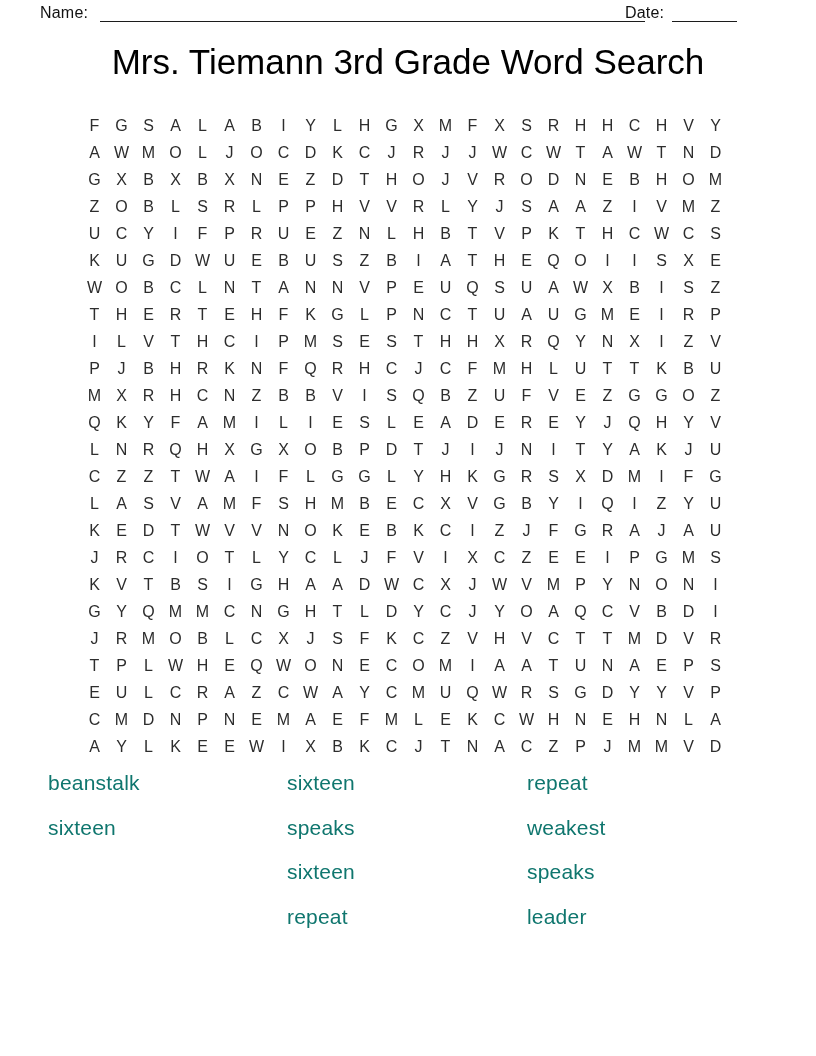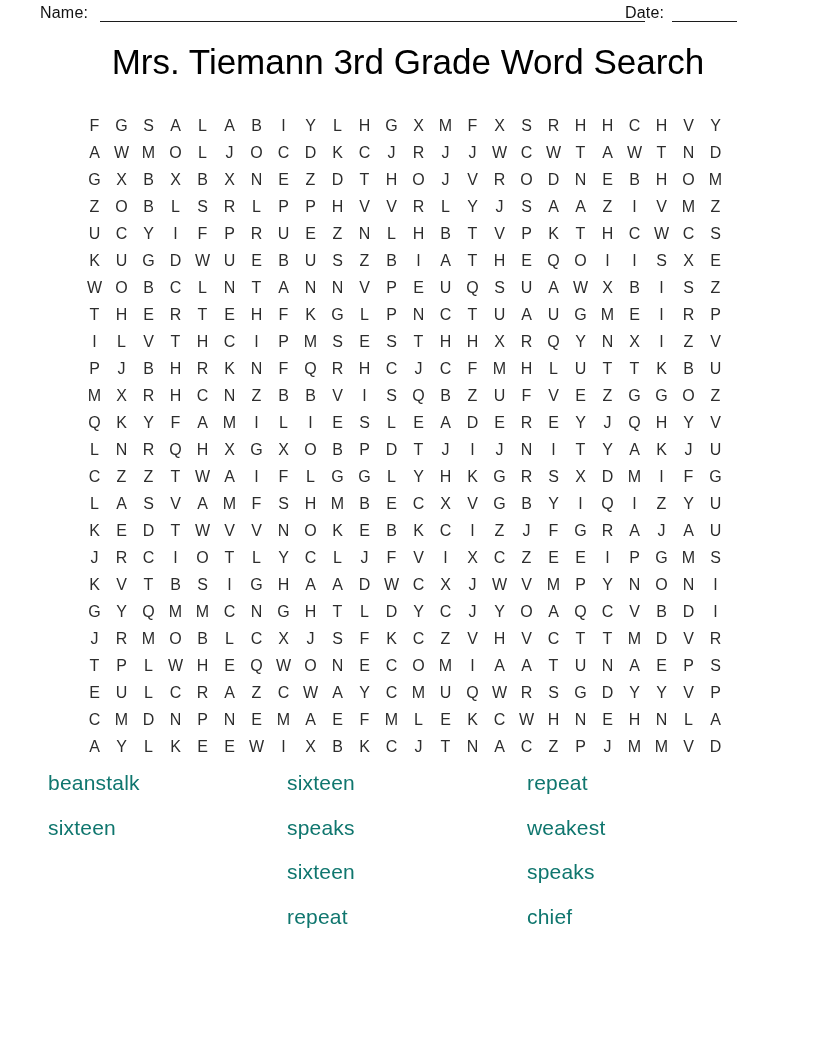--- a/index.html
+++ b/index.html
@@ -664,17 +664,17 @@
       <div class="word-col word-col-2">
         <div class="word">sixteen</div>
         <div class="word">speaks</div>
         <div class="word">sixteen</div>
         <div class="word">repeat</div>
       </div>
       <div class="word-col word-col-3">
         <div class="word">repeat</div>
         <div class="word">weakest</div>
         <div class="word">speaks</div>
-        <div class="word">chief</div>
+        <div class="word">leader</div>
       </div>
     </div>
 
 </div>
 
 </body></html>

